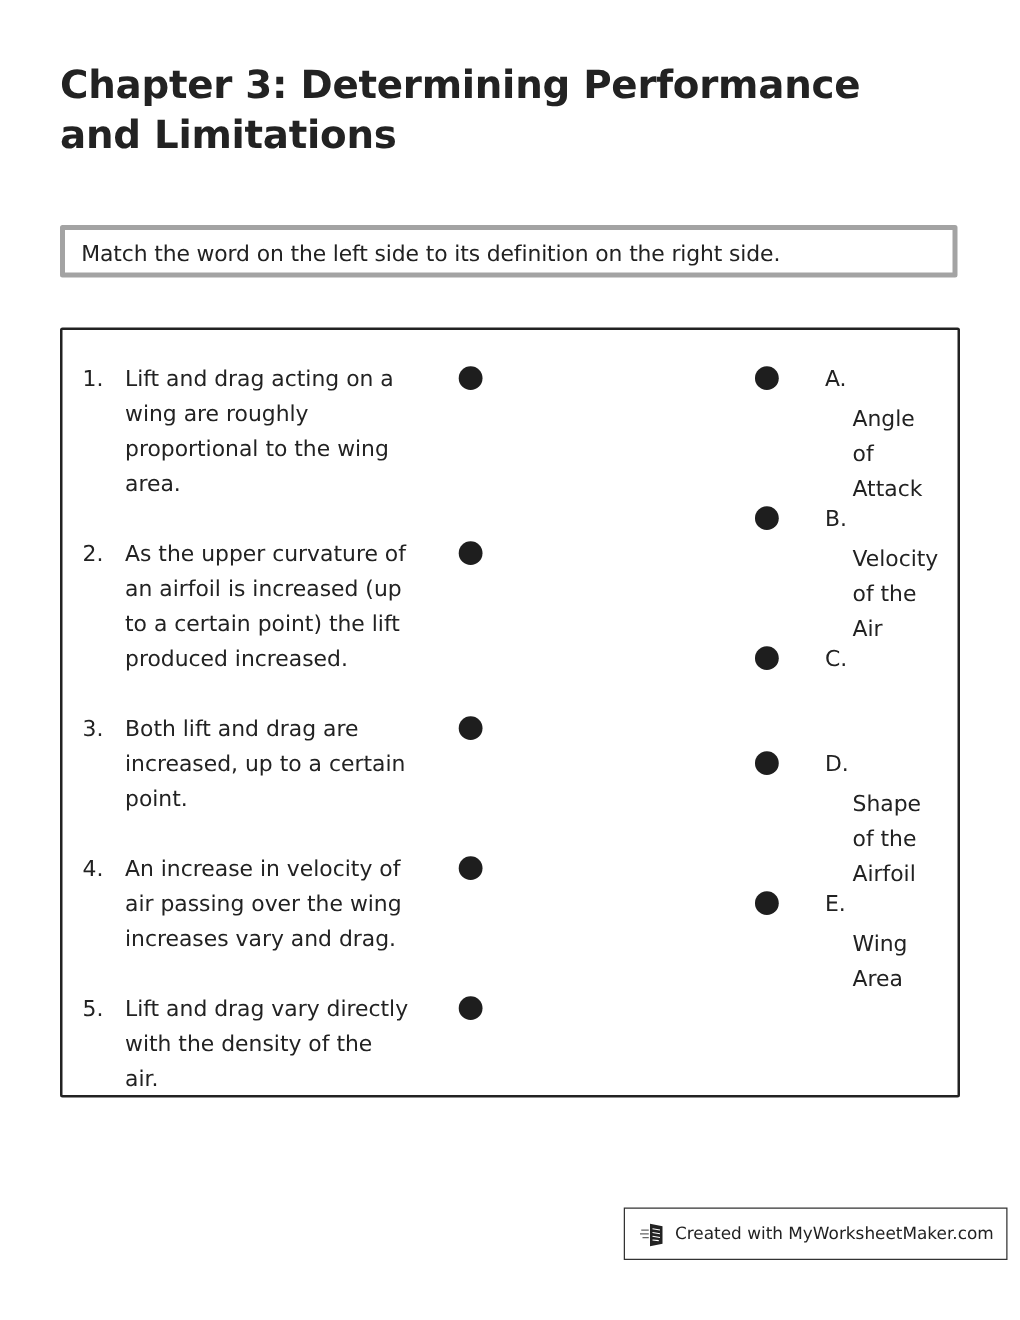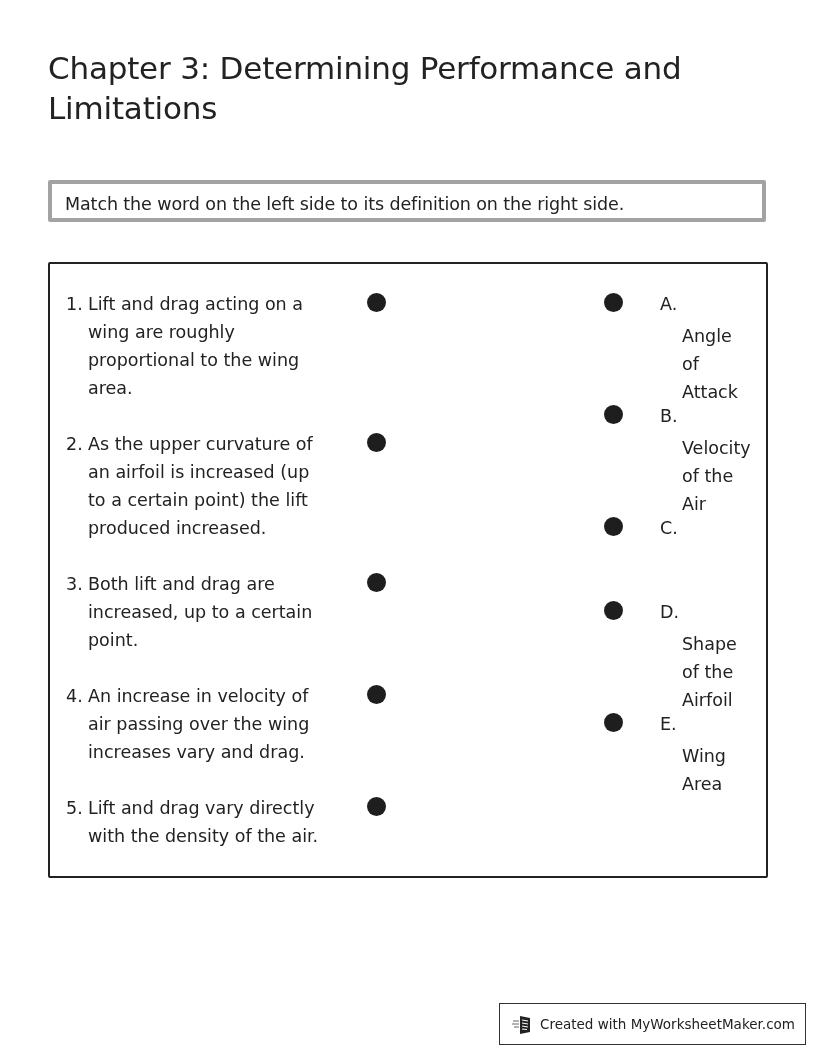--- a/index.html
+++ b/index.html
@@ -15,21 +15,21 @@
       color: #222222;
       overflow: hidden;
     }
     .title {
       position: absolute;
       left: 48px;
       top: 48px;
       width: 700px;
       font-size: 31px;
       line-height: 40px;
-      font-weight: normal;
+      font-weight: bold;
       color: #222222;
       margin: 0;
       letter-spacing: -0.2px;
     }
     .instructions {
       position: absolute;
       left: 48px;
       top: 180px;
       width: 718px;
       height: 42px;
@@ -60,20 +60,21 @@
       line-height: 28px;
       color: #222222;
       display: flex;
     }
     .left-item .num {
       width: 22px;
       flex: none;
     }
     .left-item .txt {
       flex: 1;
+      margin-left: 12px;
     }
     .dot {
       position: absolute;
       width: 19px;
       height: 19px;
       border-radius: 50%;
       background: #1e1e1e;
     }
     .right-item {
       position: absolute;
@@ -88,21 +89,21 @@
       flex: none;
       width: 22px;
     }
     .right-item .txt {
       flex: 1;
       margin-top: 32px;
     }
     .footer-badge {
       position: absolute;
       left: 499px;
-      top: 1003px;
+      top: 966px;
       width: 307px;
       height: 42px;
       box-sizing: border-box;
       border: 1px solid #333333;
       display: flex;
       align-items: center;
       padding-left: 12px;
       font-size: 13.5px;
       color: #222222;
     }

